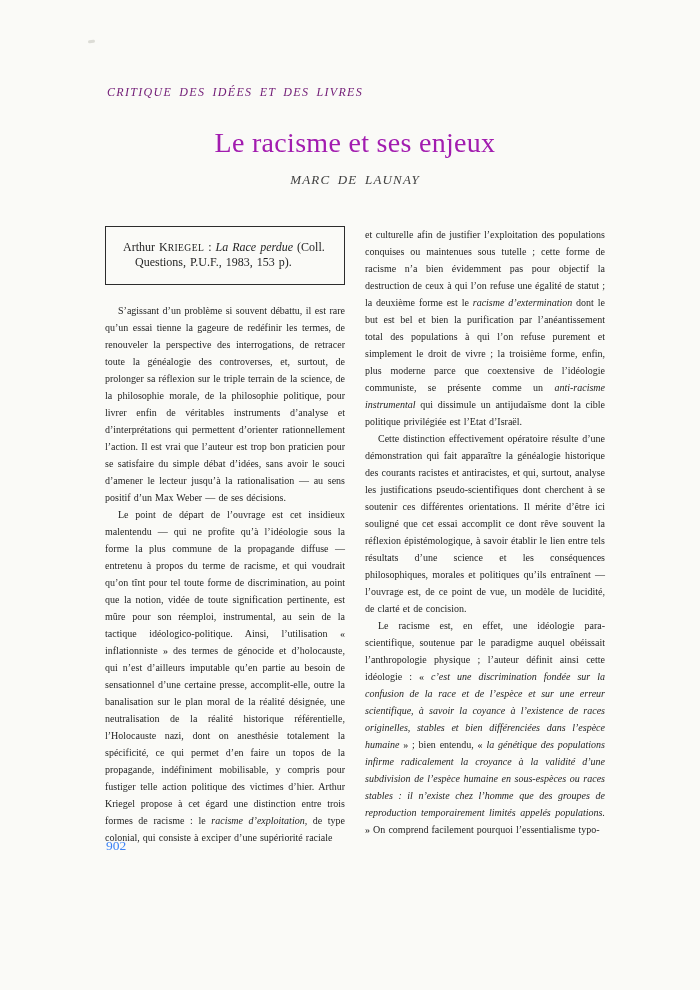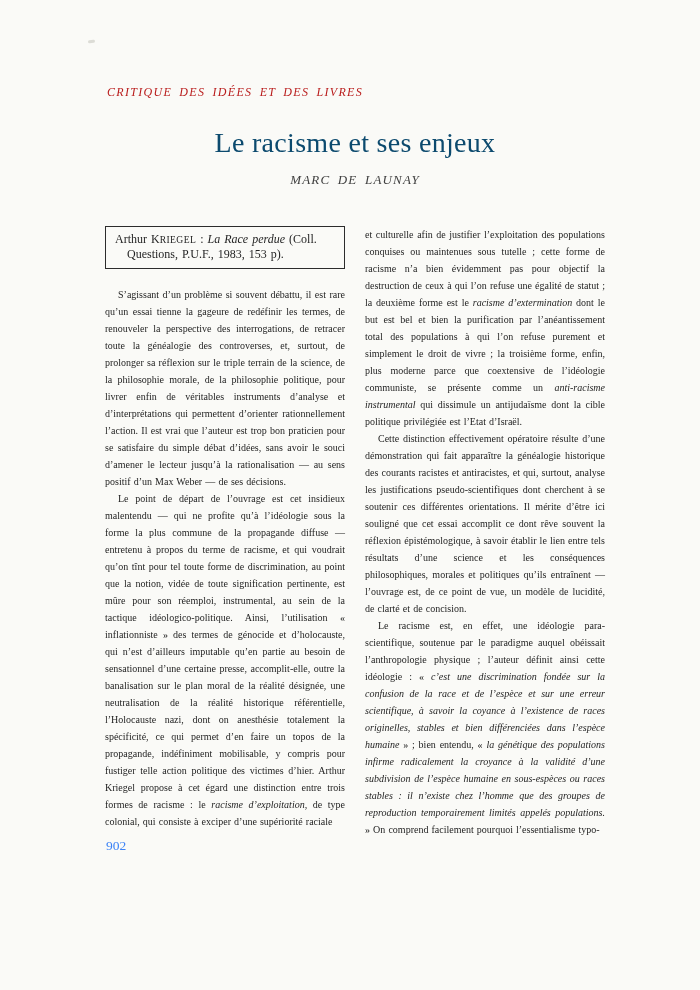--- a/index.html
+++ b/index.html
@@ -26,33 +26,33 @@
     transform: rotate(-8deg);
   }
   .running-head {
     position: absolute;
     left: 107px;
     top: 85px;
     font-style: italic;
     font-size: 12px;
     letter-spacing: 1.3px;
     word-spacing: 3px;
-    color: #b91c1c;
+    color: #701a75;
     white-space: nowrap;
   }
   .title {
     position: absolute;
     left: 100px;
     width: 510px;
     top: 127px;
     margin: 0;
     text-align: center;
     font-size: 28px;
     font-weight: normal;
-    color: #0c4a6e;
+    color: #a21caf;
     letter-spacing: 0.3px;
   }
   .author {
     position: absolute;
     left: 100px;
     width: 510px;
     top: 172px;
     text-align: center;
     font-style: italic;
     font-size: 13px;
@@ -67,21 +67,21 @@
     text-align: justify;
   }
   .col-left  { left: 105px; }
   .col-right { left: 365px; }
   .citation-box {
     border: 1px solid #2c2c2c;
     padding: 5px 8px 6px 9px;
     margin-bottom: 17px;
   }
   .cite {
-    margin: 0;
+    margin: 8px;
     font-size: 12px;
     line-height: 15px;
     text-align: left;
     padding-left: 12px;
     text-indent: -12px;
     word-spacing: 1px;
   }
   .para {
     margin: 0;
     font-size: 10px;

